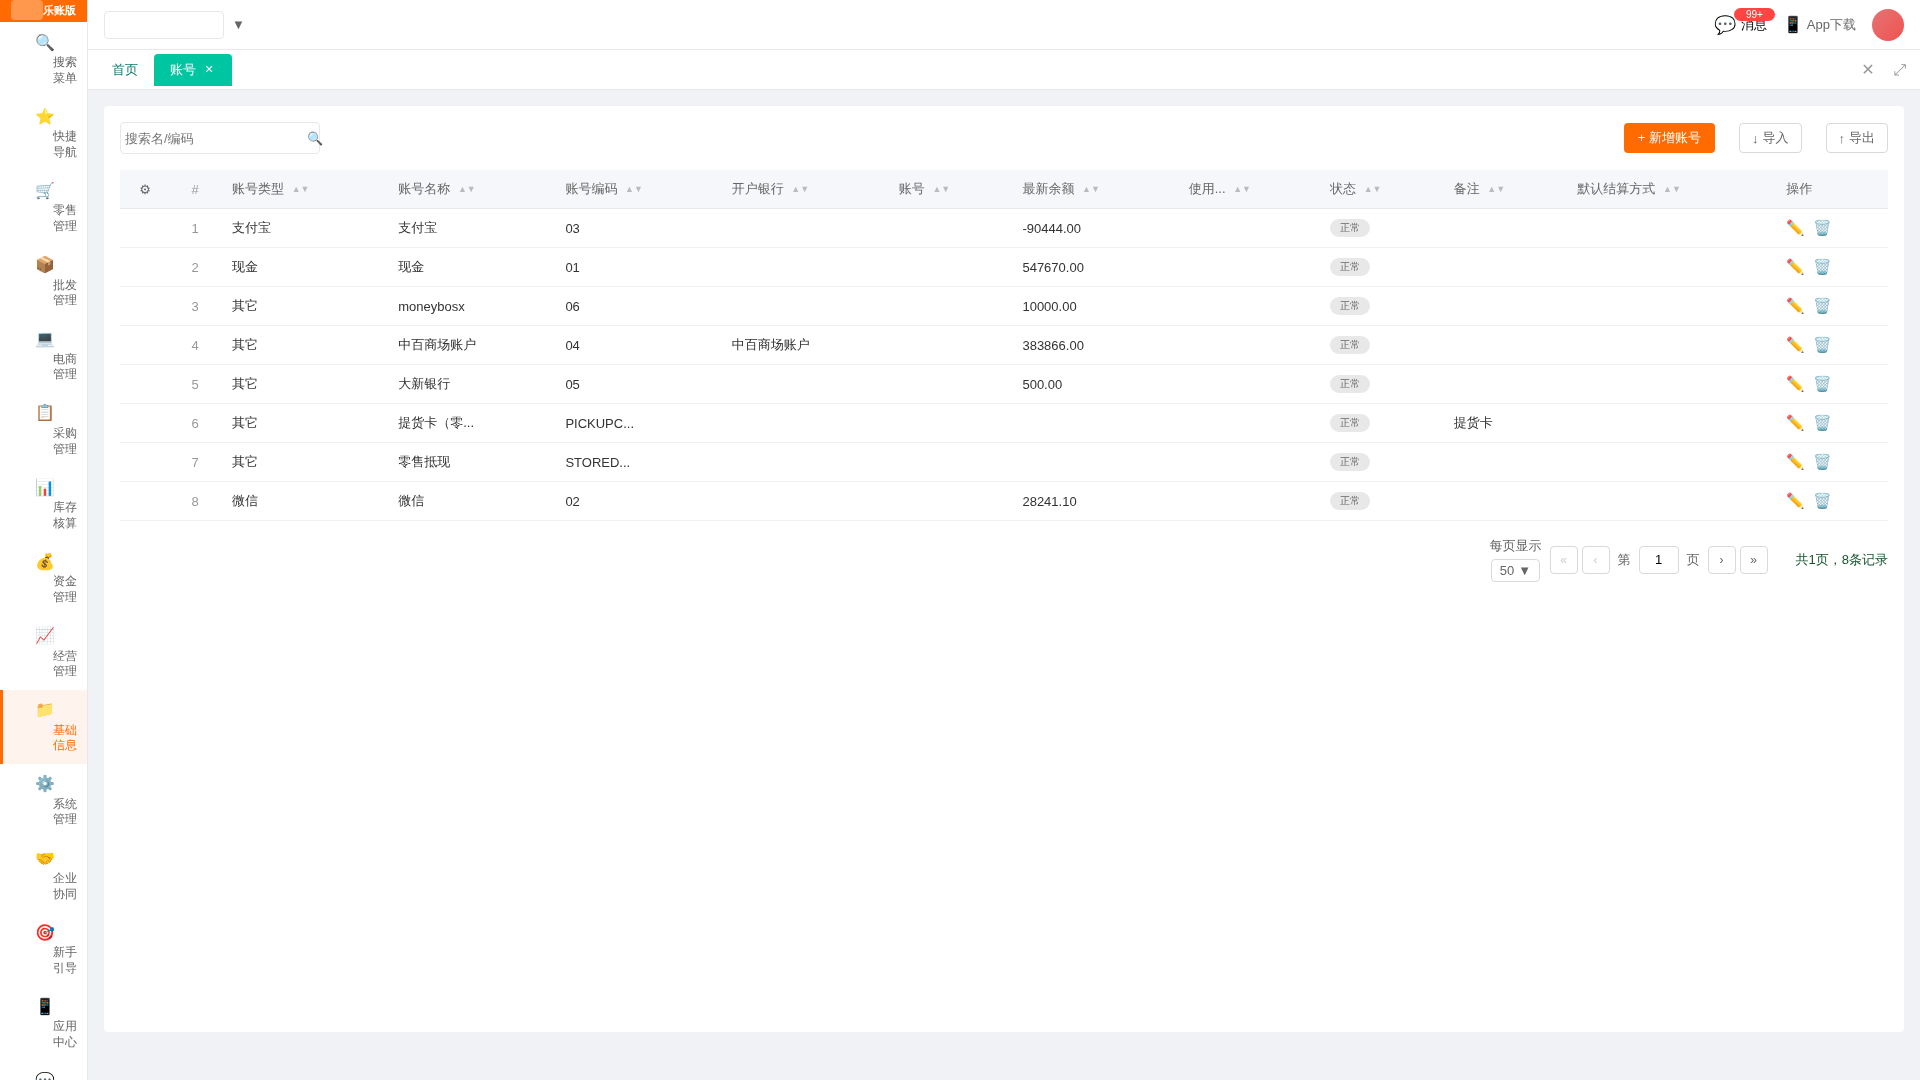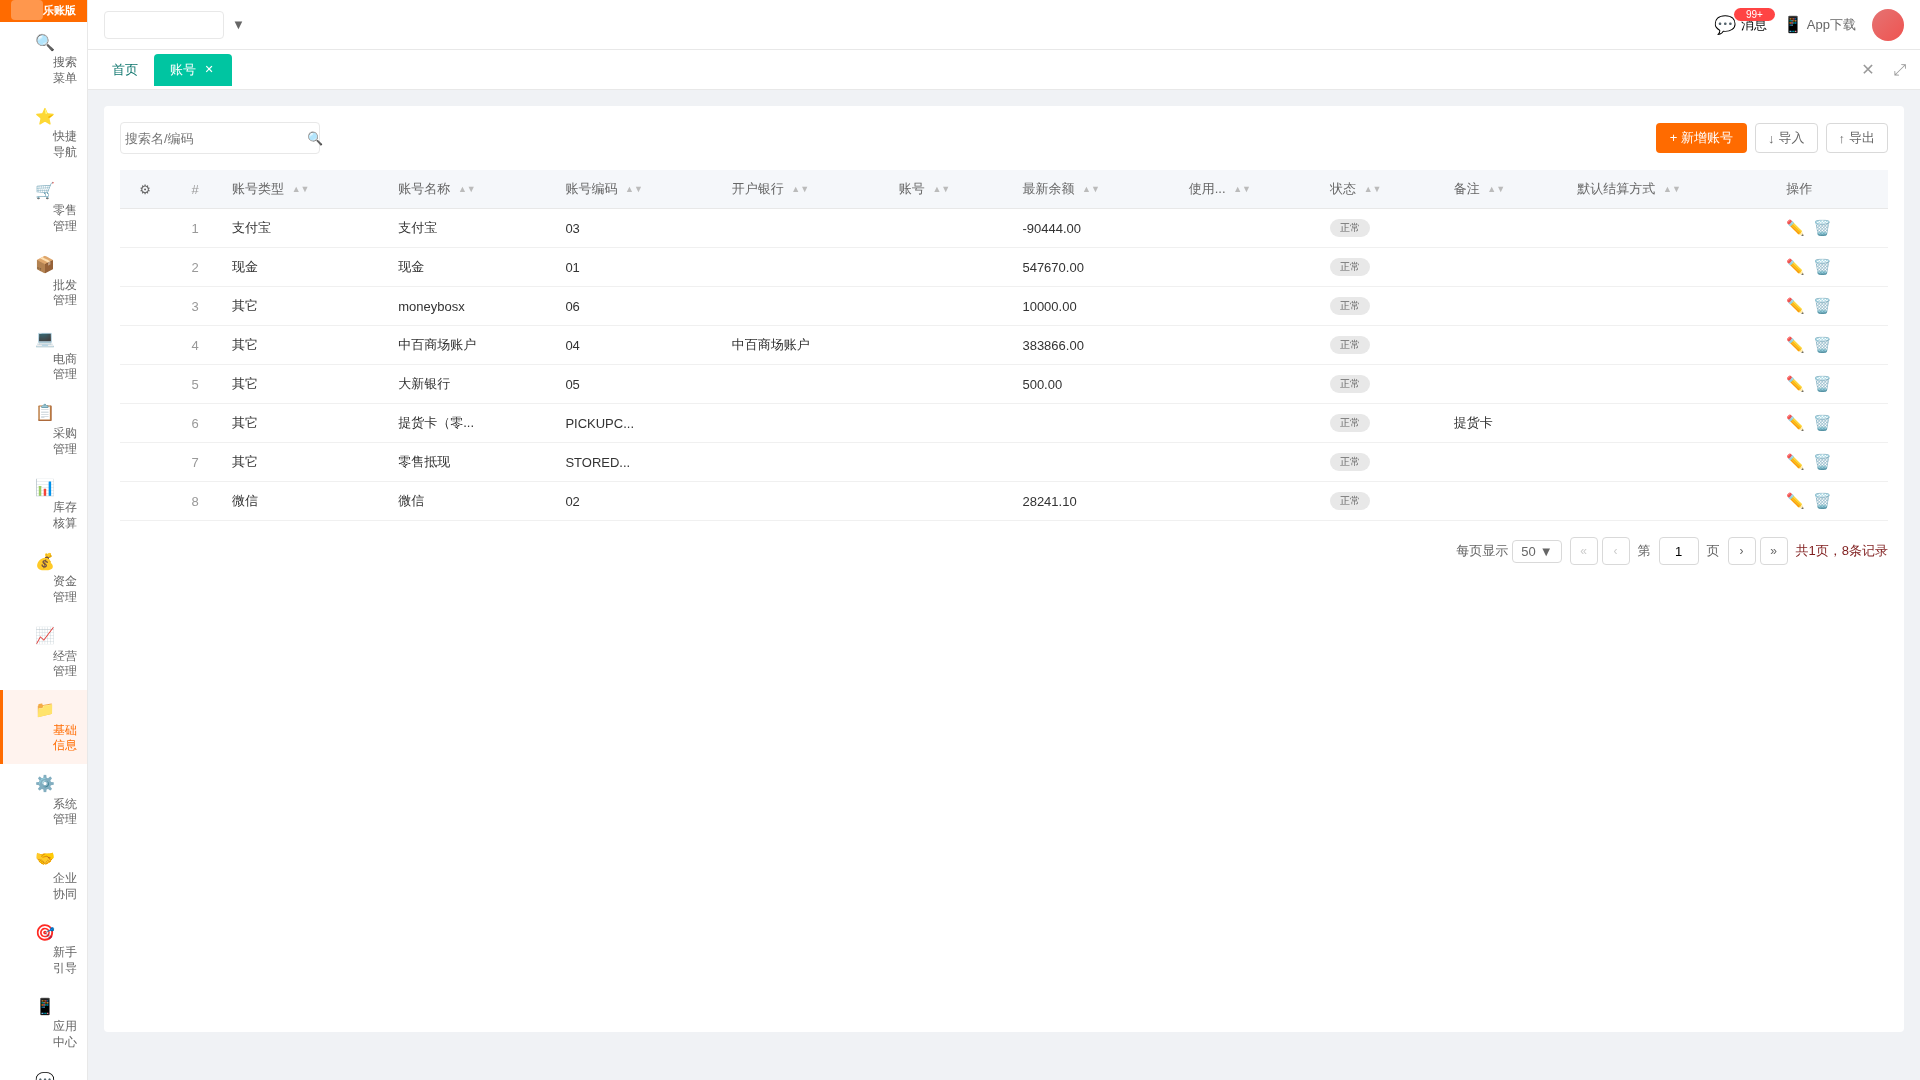--- a/index.html
+++ b/index.html
@@ -226,21 +226,21 @@
       border: none;
       outline: none;
       font-size: 13px;
       color: #666;
       flex: 1;
       background: transparent;
     }
     .toolbar-right {
       display: flex;
       align-items: center;
-      gap: 8px;
+      gap: 24px;
     }
     .btn-primary {
       background: #ff6b00;
       color: white;
       border: none;
       border-radius: 4px;
       padding: 6px 14px;
       font-size: 13px;
       cursor: pointer;
       display: flex;
@@ -325,20 +325,21 @@
       justify-content: flex-end;
       padding: 16px 0 0;
       gap: 8px;
       color: #666;
       font-size: 13px;
     }
     .page-size-select {
       display: flex;
       align-items: center;
       gap: 4px;
+      flex-direction: column;
     }
     .select-wrap {
       border: 1px solid #d9d9d9;
       border-radius: 4px;
       padding: 3px 8px;
       display: flex;
       align-items: center;
       gap: 4px;
       cursor: pointer;
       font-size: 13px;
@@ -362,21 +363,21 @@
     }
     .page-btn.disabled { color: #ccc; cursor: not-allowed; }
     .page-input {
       width: 40px;
       height: 28px;
       text-align: center;
       border: 1px solid #d9d9d9;
       border-radius: 4px;
       font-size: 13px;
     }
-    .page-total { color: #7f1d1d; }
+    .page-total { color: #14532d; margin-left: 20px; }
 
     .col-num { width: 50px; text-align: center; color: #999; }
   </style>
 </head>
 <body>
 
 <div class="sidebar">
   <div class="sidebar-logo">
     <div class="sidebar-logo-inner">
       <div class="sidebar-logo-icon"></div>

